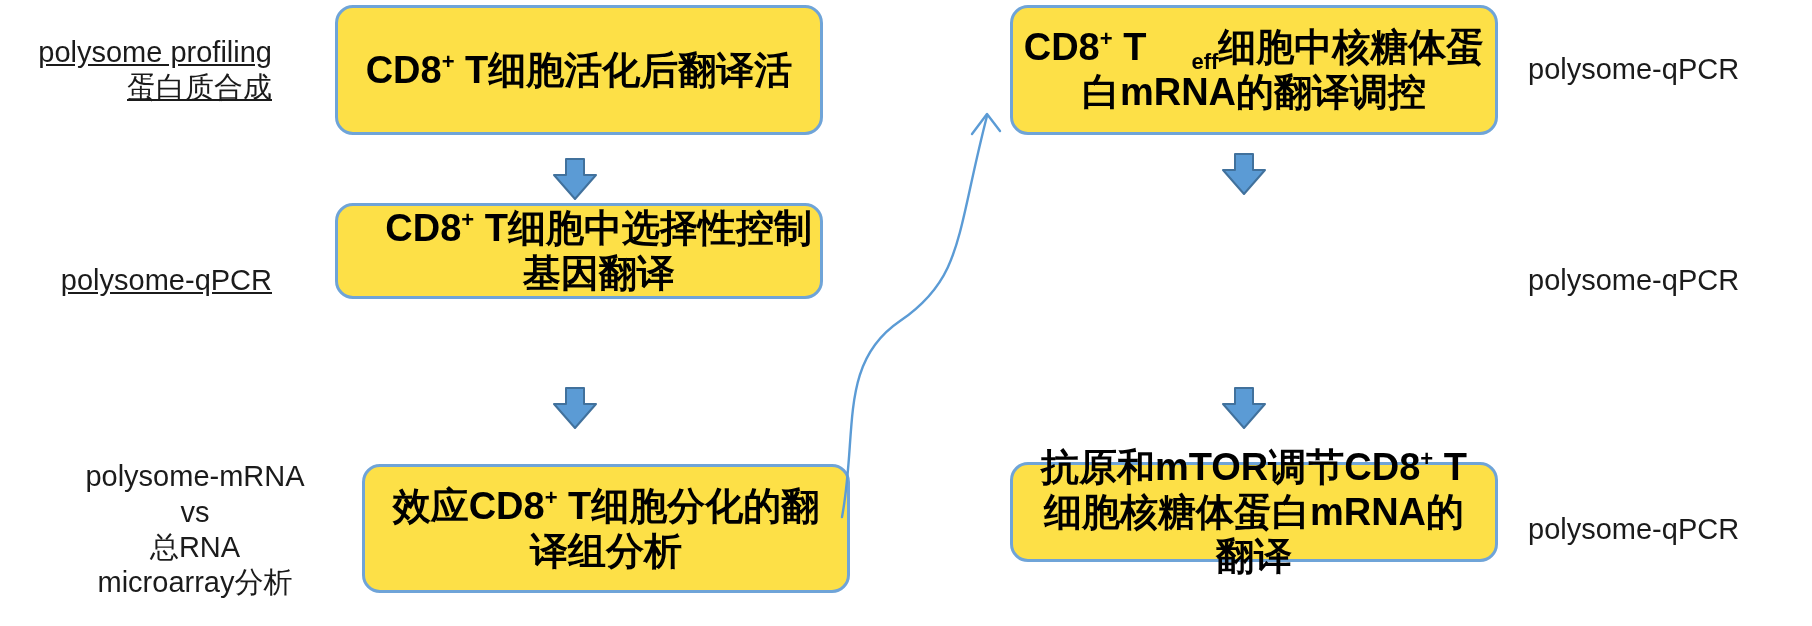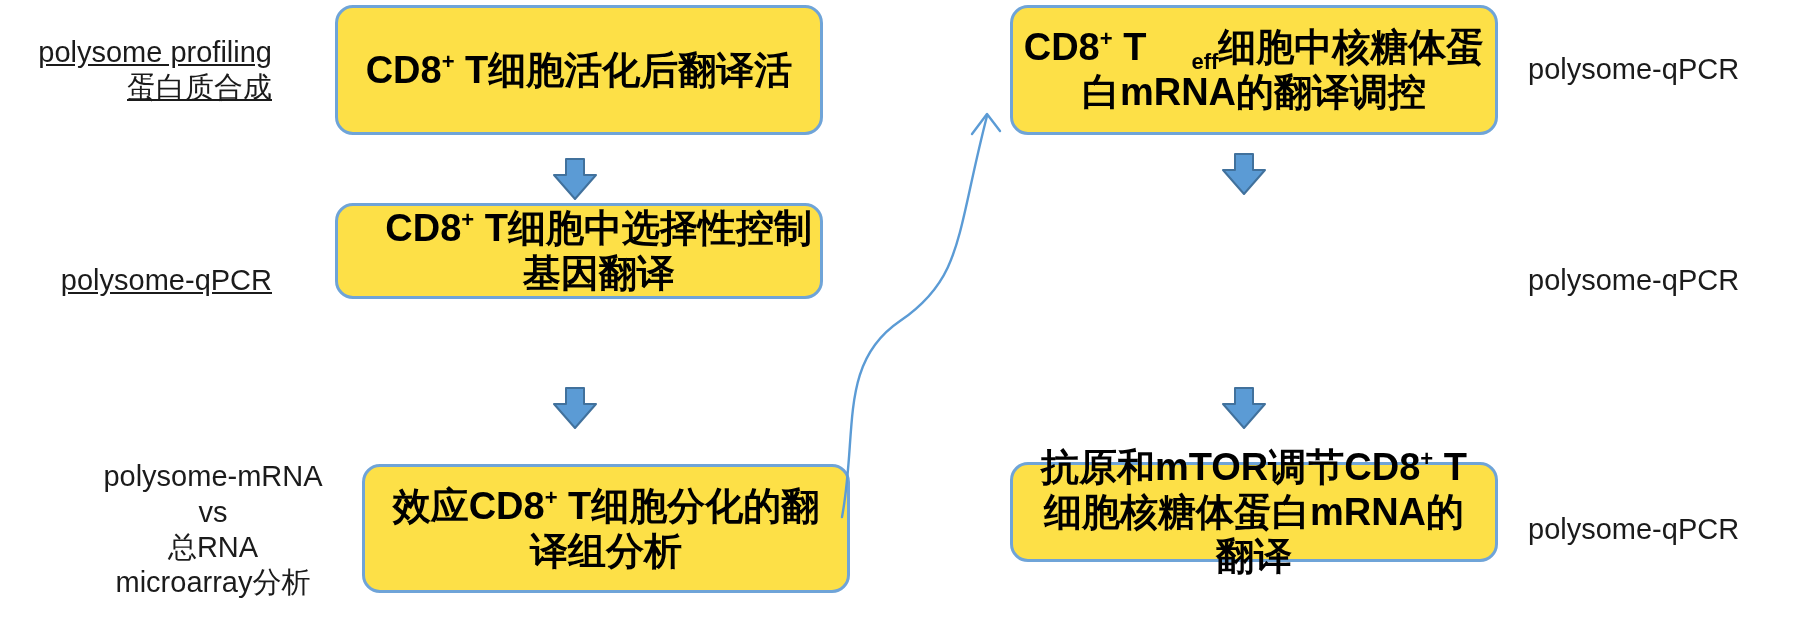--- a/index.html
+++ b/index.html
@@ -52,21 +52,21 @@
     color: var(--label-text);
     font-size: 29px;
     line-height: 1.22;
     font-weight: 400;
   }
   .align-right  { text-align: right; text-decoration: underline; }
   .align-center { text-align: center; }
   .align-left   { text-align: left; }
   .lbl-l1 { left: 20px; width: 252px; top: 5px;   height: 130px; }
   .lbl-l2 { left: 20px; width: 252px; top: 215px; height: 132px; }
-  .lbl-l3 { left: 48px; width: 330px; top: 455px; height: 150px; }
+  .lbl-l3 { left: 30px; width: 330px; top: 455px; height: 150px; }
   .lbl-r  { left: 1528px; width: 260px; }
   .lbl-r1 { top: 5px;   height: 130px; }
   .lbl-r2 { top: 215px; height: 132px; }
   .lbl-r3 { top: 462px; height: 135px; }
 
   .block-arrow { position: absolute; width: 44px; height: 42px; }
   .ba-l1 { left: 553px;  top: 158px; }
   .ba-l2 { left: 553px;  top: 387px; }
   .ba-r1 { left: 1222px; top: 153px; }
   .ba-r2 { left: 1222px; top: 387px; }

